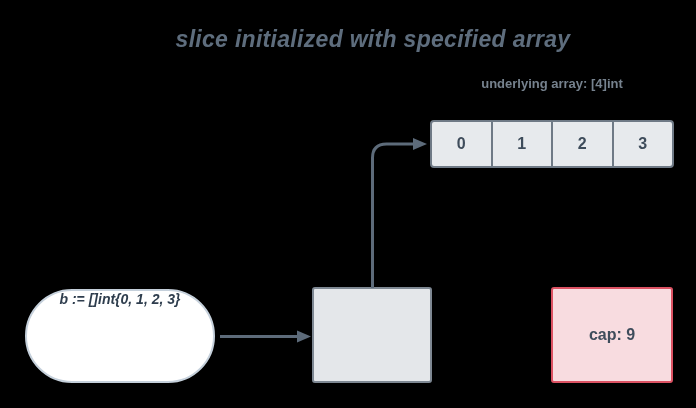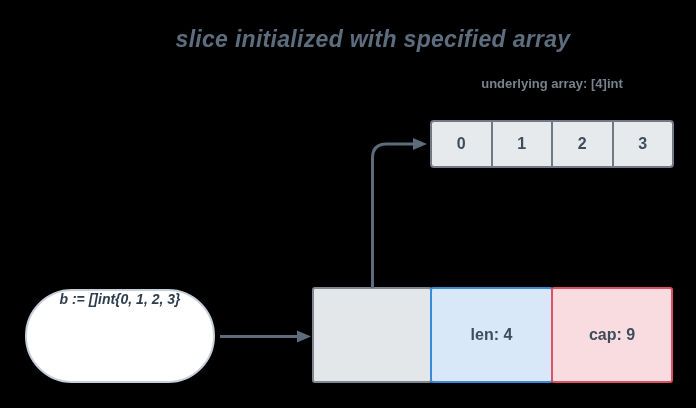--- a/index.html
+++ b/index.html
@@ -60,21 +60,20 @@
 
   <div class="array">
     <div class="cell">0</div>
     <div class="cell">1</div>
     <div class="cell">2</div>
     <div class="cell">3</div>
   </div>
 
 
   <div class="sbox ptr"></div>
-  <div class="sbox len">len: 4</div>
   <div class="sbox cap">cap: 9</div>
 
   <div class="stadium">
     <span>b := []int{0, 1, 2, 3}</span>
   </div>
 
   <svg class="overlay" viewBox="0 0 696 408">
     <g>
       <path class="arrow-stroke" d="M220 336.5 L297 336.5"></path>
       <polygon class="arrow-head" points="297,330.5 311,336.5 297,342.5"></polygon>

